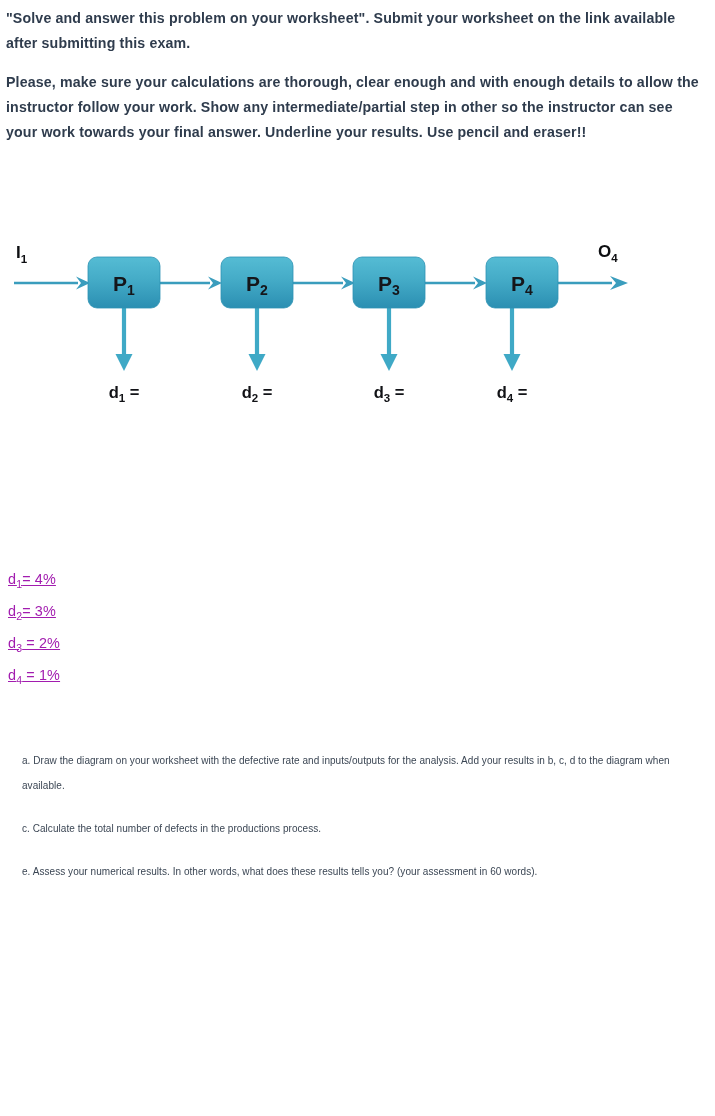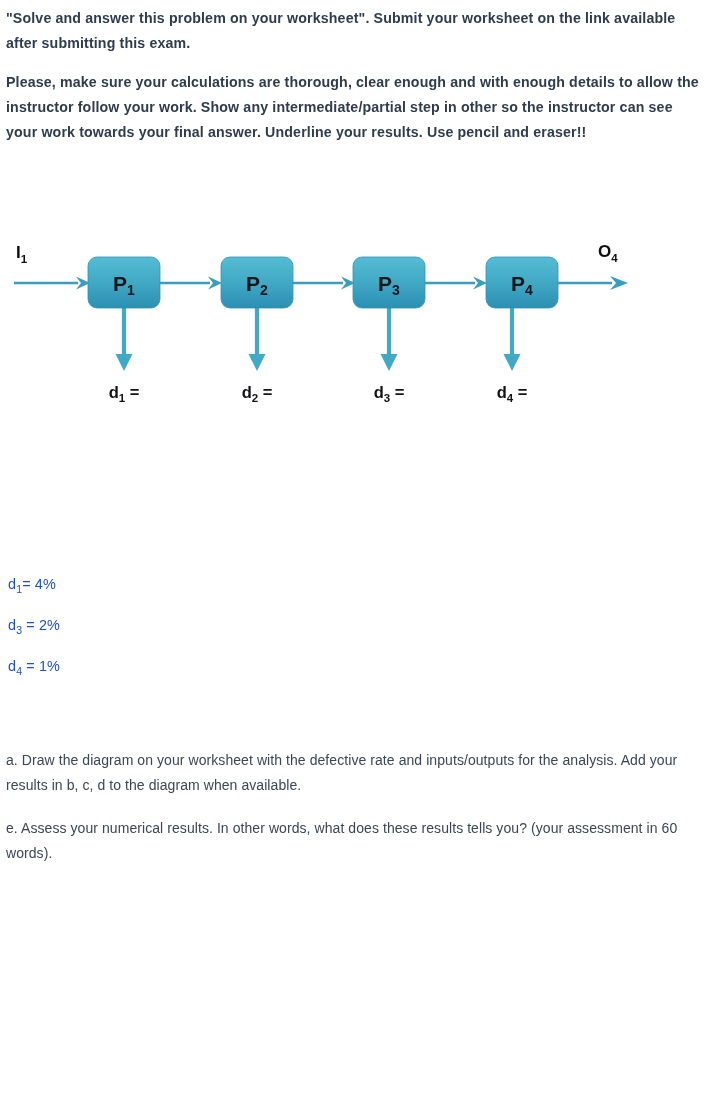--- a/index.html
+++ b/index.html
@@ -82,44 +82,45 @@
 
   
   .rates {
     position: absolute;
     left: 8px;
     top: 566px;
     width: 300px;
   }
   .rates .rate-row {
     font-size: 14.4px;
-    line-height: 36px;
-    color: #1d4ed8;
+    line-height: 27px;
+    color: #a21caf;
     letter-spacing: 0.01em;
+    text-decoration: underline;
   }
   .rates sub {
     font-size: 10.5px;
   }
 
   
   .questions {
     position: absolute;
     left: 6px;
     right: 8px;
     top: 748px;
   }
   .q-lead {
     font-size: 14.4px;
     line-height: 25px;
     color: #3b4654;
     margin: 0 0 40px 0;
   }
   .questions p.q {
-    margin: 0 0 18px 0;
-    font-size: 14px;
+    margin: 0 0 18px 16px;
+    font-size: 10px;
     line-height: 25px;
     color: #3b4654;
     letter-spacing: 0.005em;
   }
 </style>
 </head>
 <body>
 
 <div class="page">
 
@@ -202,22 +203,24 @@
       <g>
         <rect x="486" y="25" width="72" height="51" rx="9" ry="9" fill="url(#boxGrad)" stroke="#2e93b4" stroke-width="0.8"></rect>
         <text class="proc-label" x="522" y="59" text-anchor="middle">P<tspan class="proc-sub" dy="4">4</tspan></text>
       </g>
       <text class="d-label" x="512" y="166" text-anchor="middle">d<tspan class="d-sub" dy="4">4</tspan><tspan dy="-4"> =</tspan></text>
     </svg>
   </div>
 
   <div class="rates">
     <div class="rate-row">d<sub>1</sub>= 4%</div>
+    <div class="rate-row">d<sub>2</sub>= 3%</div>
     <div class="rate-row">d<sub>3</sub> = 2%</div>
     <div class="rate-row">d<sub>4</sub> = 1%</div>
   </div>
 
   <div class="questions">
     <p class="q">a.  Draw the diagram on your worksheet with the defective rate and inputs/outputs for the analysis. Add your results in b, c, d to the diagram when available.</p>
+    <p class="q">c. Calculate the total number of defects in the productions process.</p>
     <p class="q">e.  Assess your numerical results. In other words, what does these results tells you?  (your assessment in 60 words).</p>
   </div>
 
 </div>
 
 </body></html>

